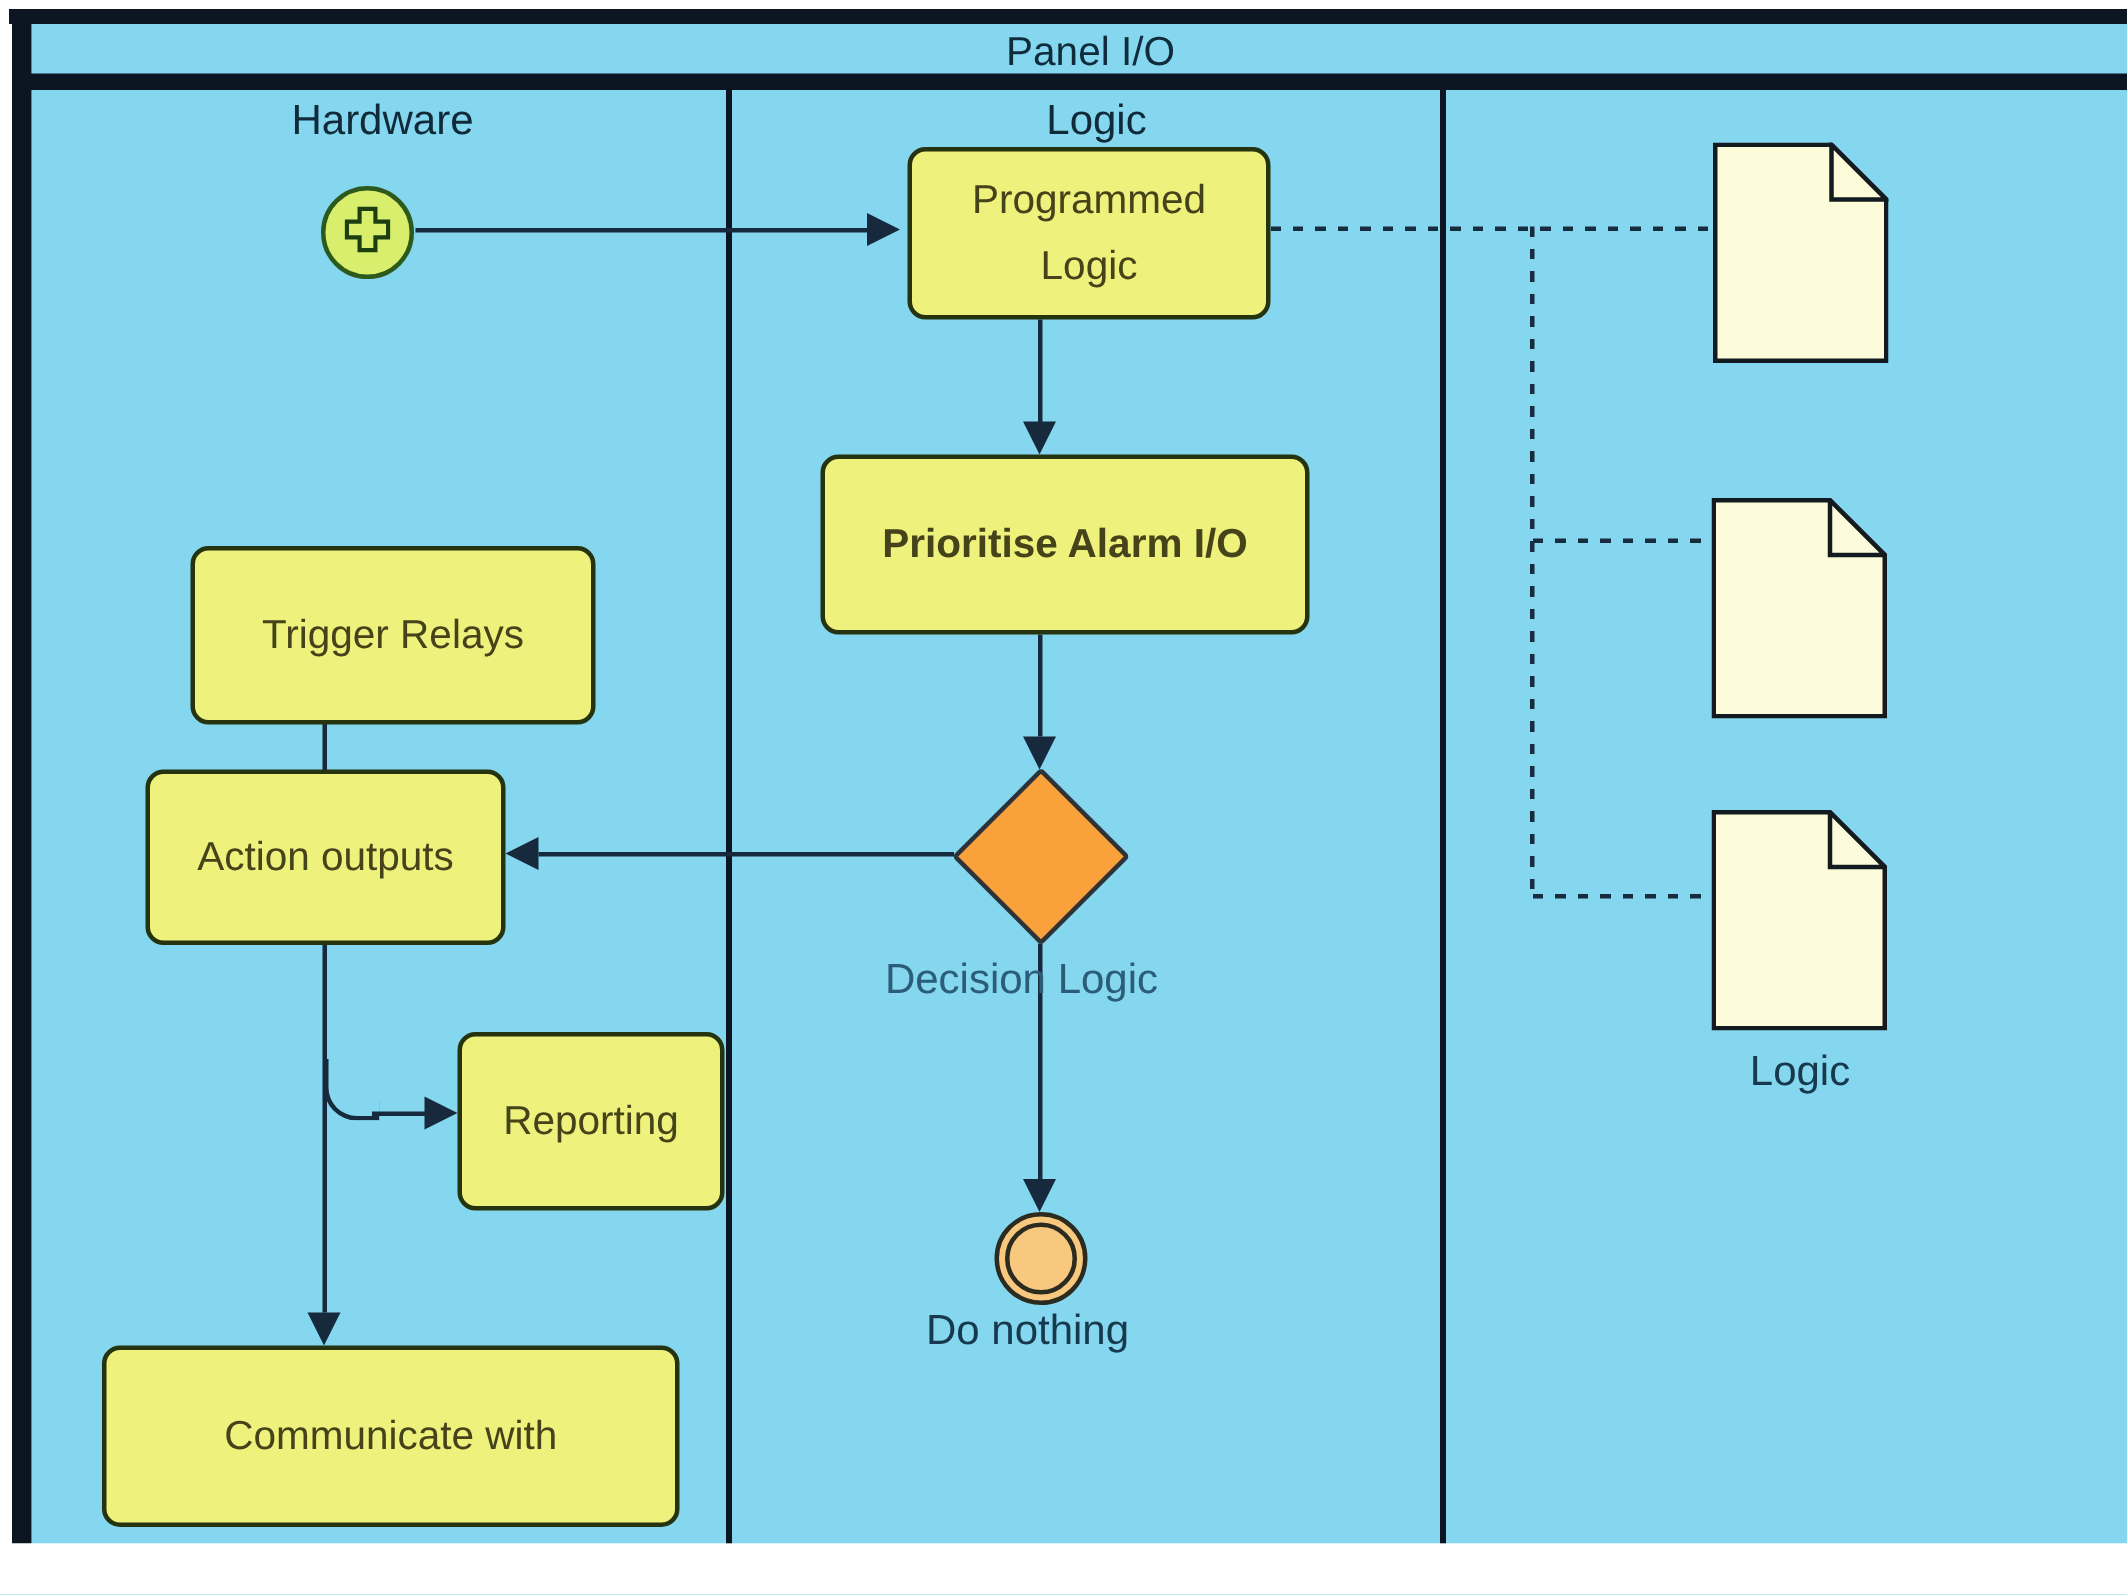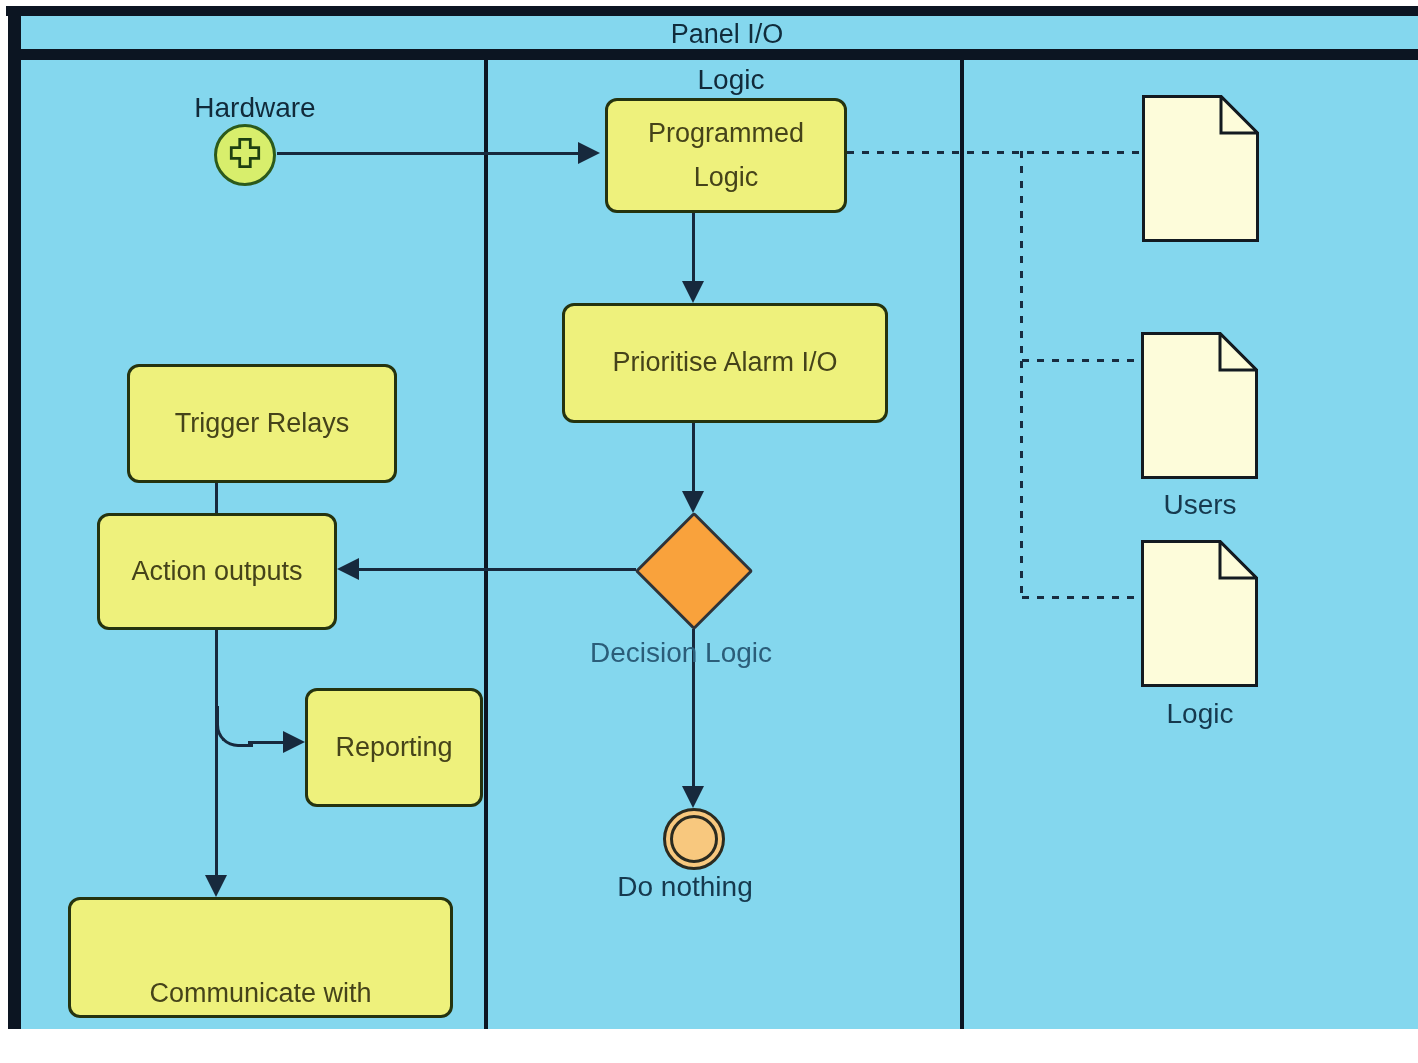--- a/index.html
+++ b/index.html
@@ -75,21 +75,21 @@
   <div class="blue-bg"></div>
   <div class="frame-top"></div>
   <div class="frame-left"></div>
 
   <div class="pool-title" style="left:527px;width:400px;">Panel I/O</div>
   <div class="title-divider"></div>
 
   <div class="lane-divider" style="left:484px;"></div>
   <div class="lane-divider" style="left:960px;"></div>
 
-  <div class="lane-label" style="left:105px;margin-top:28px;">Hardware</div>
+  <div class="lane-label" style="left:105px;">Hardware</div>
   <div class="lane-label" style="left:581px;">Logic</div>
 
   <div class="dash-h" style="left:847px;top:151px;width:295px;"></div>
   <div class="dash-v" style="left:1020px;top:151px;height:447px;"></div>
   <div class="dash-h" style="left:1022px;top:359px;width:120px;"></div>
   <div class="dash-h" style="left:1022px;top:596px;width:120px;"></div>
 
   <div class="hline" style="left:277px;top:152px;width:301px;"></div>
   <div class="arr right" style="left:578px;top:142px;"></div>
 
@@ -121,37 +121,37 @@
         <path d="M13 5 h10 v8 h8 v10 h-8 v8 h-10 v-8 h-8 v-10 h8 z" fill="none" stroke="#1d3f10" stroke-width="2.6"></path>
       </svg>
     </span>
   </div>
 
   <div class="task" style="left:605px;top:98px;width:236px;height:109px;">
     <span>Programmed</span>
     <span>Logic</span>
   </div>
 
-  <div class="task" style="left:562px;top:303px;width:320px;height:114px;">
+  <div class="task" style="left:547px;top:303px;width:320px;height:114px;font-weight:bold;">
     <span>Prioritise Alarm I/O</span>
   </div>
 
   <div class="task" style="left:127px;top:333px;width:264px;height:113px;margin-top:31px;">
     <span>Trigger Relays</span>
   </div>
 
   <div class="task" style="left:97px;top:513px;width:234px;height:111px;">
     <span>Action outputs</span>
   </div>
 
   <div class="task" style="left:305px;top:688px;width:172px;height:113px;">
     <span>Reporting</span>
   </div>
 
-  <div class="task" style="left:68px;top:897px;width:379px;height:115px;justify-content:flex-end;">
+  <div class="task" style="left:68px;top:897px;width:379px;height:115px;">
     <span>Communicate with</span>
   </div>
 
   <div class="gateway"></div>
   <div class="shape-label" style="left:531px;top:637px;width:300px;color:#2b5d79;">Decision Logic</div>
 
   <div class="end-event">
     <div class="inner"></div>
   </div>
   <div class="shape-label" style="left:585px;top:871px;width:200px;">Do nothing</div>
@@ -162,21 +162,20 @@
       <path d="M79,1.5 L115.5,38 L79,38 Z" fill="#fdfcda" stroke="#131a20" stroke-width="3"></path>
     </svg>
   </div>
 
   <div class="doc" style="left:1141px;top:332px;">
     <svg width="117" height="147" viewBox="0 0 117 147">
       <path d="M1.5,1.5 L79,1.5 L115.5,38 L115.5,145.5 L1.5,145.5 Z" fill="#fdfcda" stroke="#131a20" stroke-width="3"></path>
       <path d="M79,1.5 L115.5,38 L79,38 Z" fill="#fdfcda" stroke="#131a20" stroke-width="3"></path>
     </svg>
   </div>
-  <div class="shape-label" style="left:1100px;top:489px;width:200px;">Users</div>
 
   <div class="doc" style="left:1141px;top:540px;">
     <svg width="117" height="147" viewBox="0 0 117 147">
       <path d="M1.5,1.5 L79,1.5 L115.5,38 L115.5,145.5 L1.5,145.5 Z" fill="#fdfcda" stroke="#131a20" stroke-width="3"></path>
       <path d="M79,1.5 L115.5,38 L79,38 Z" fill="#fdfcda" stroke="#131a20" stroke-width="3"></path>
     </svg>
   </div>
   <div class="shape-label" style="left:1100px;top:698px;width:200px;">Logic</div>
 
   <div class="bottom-fade"></div>

